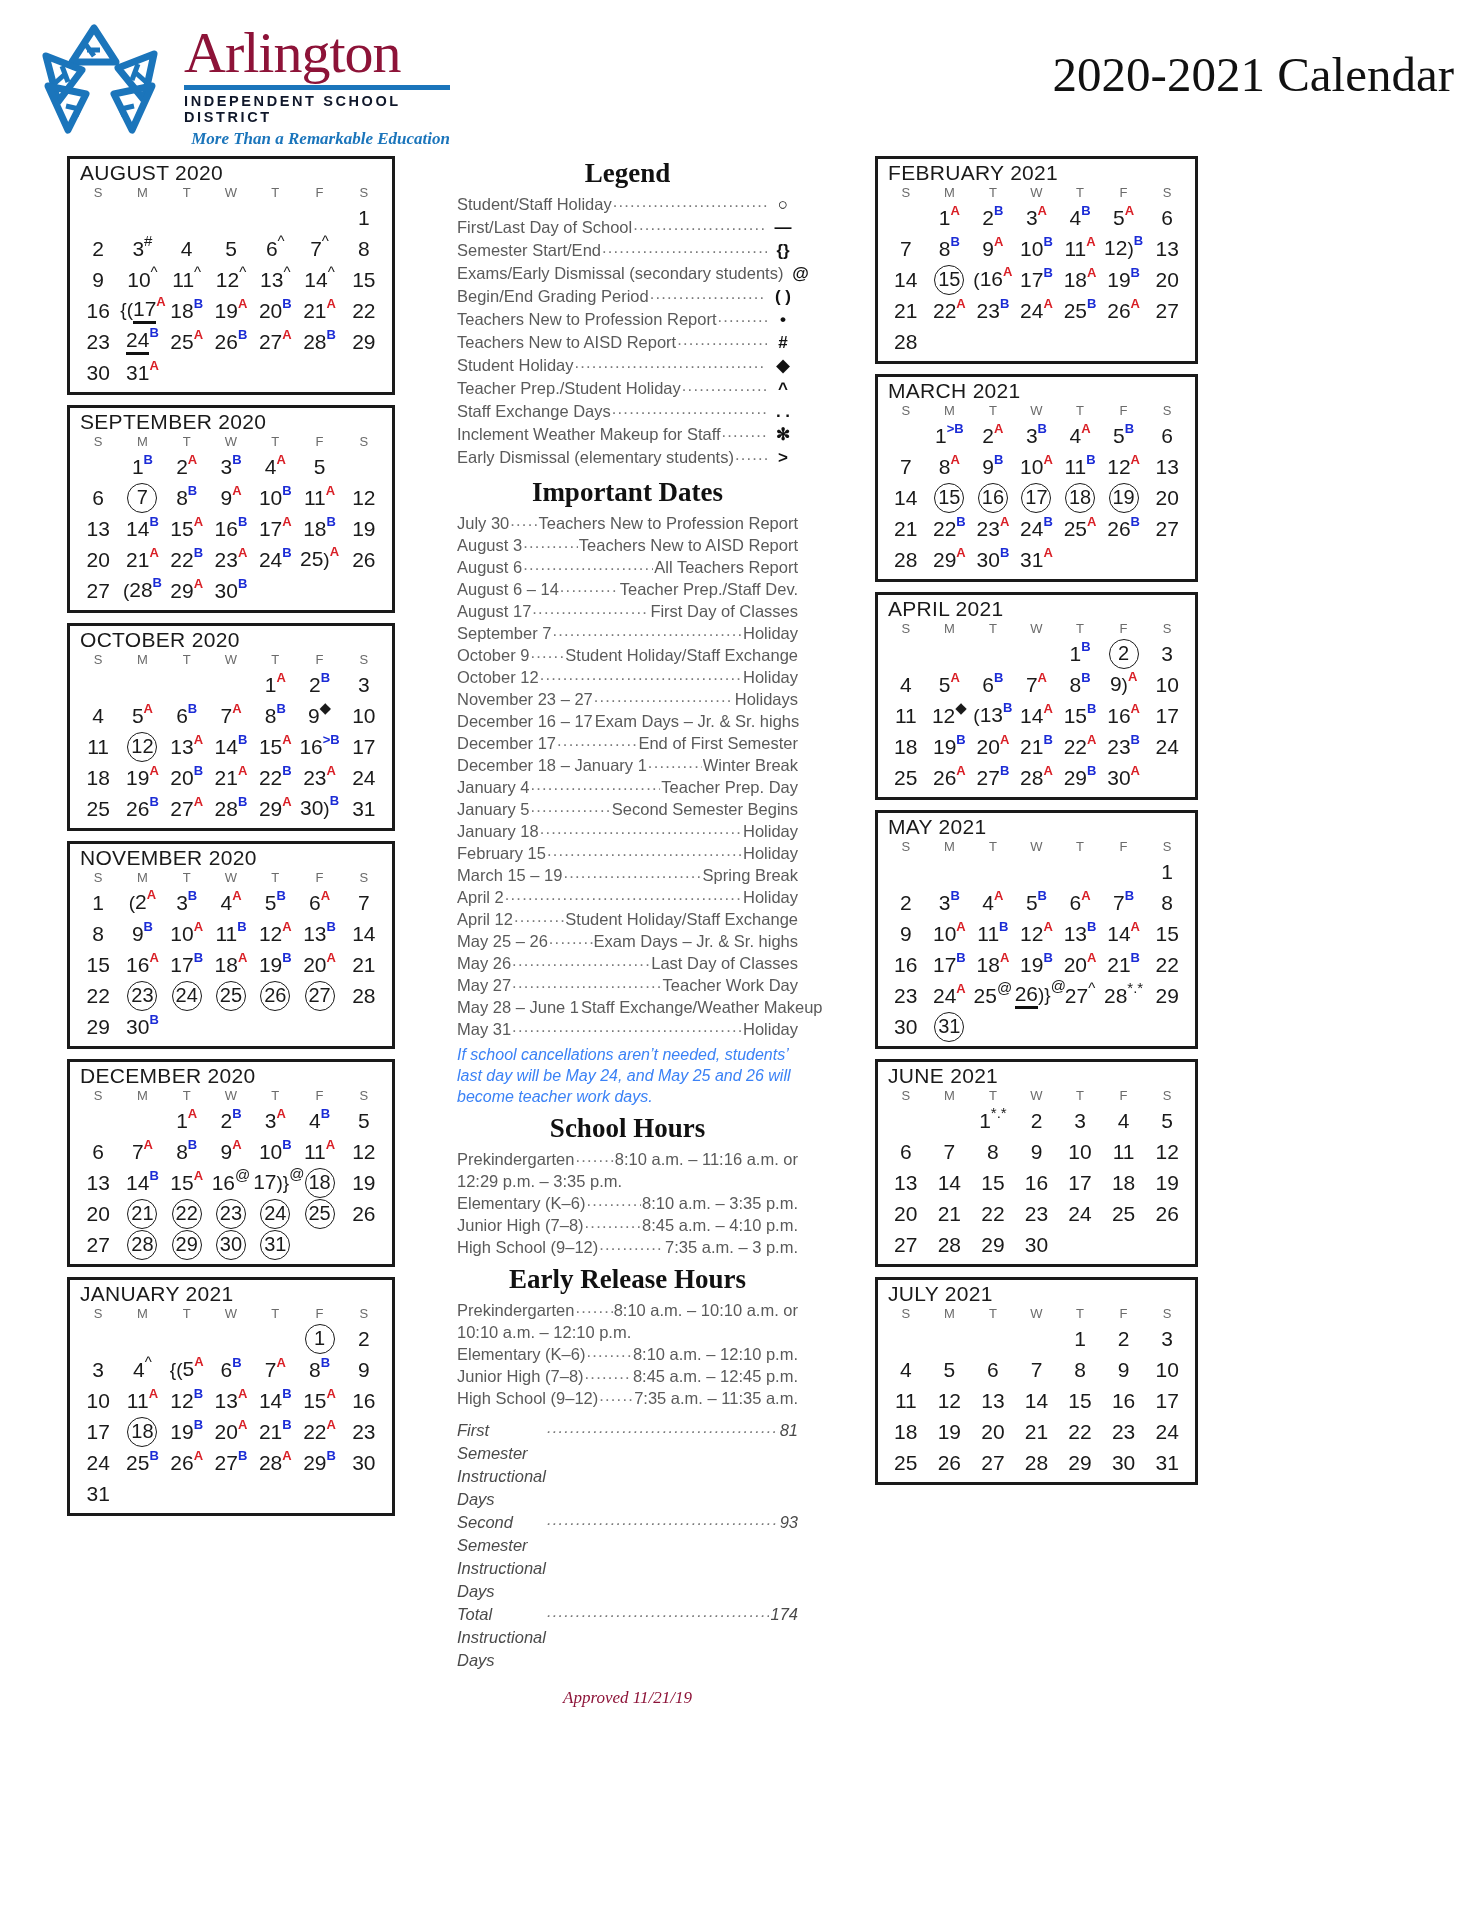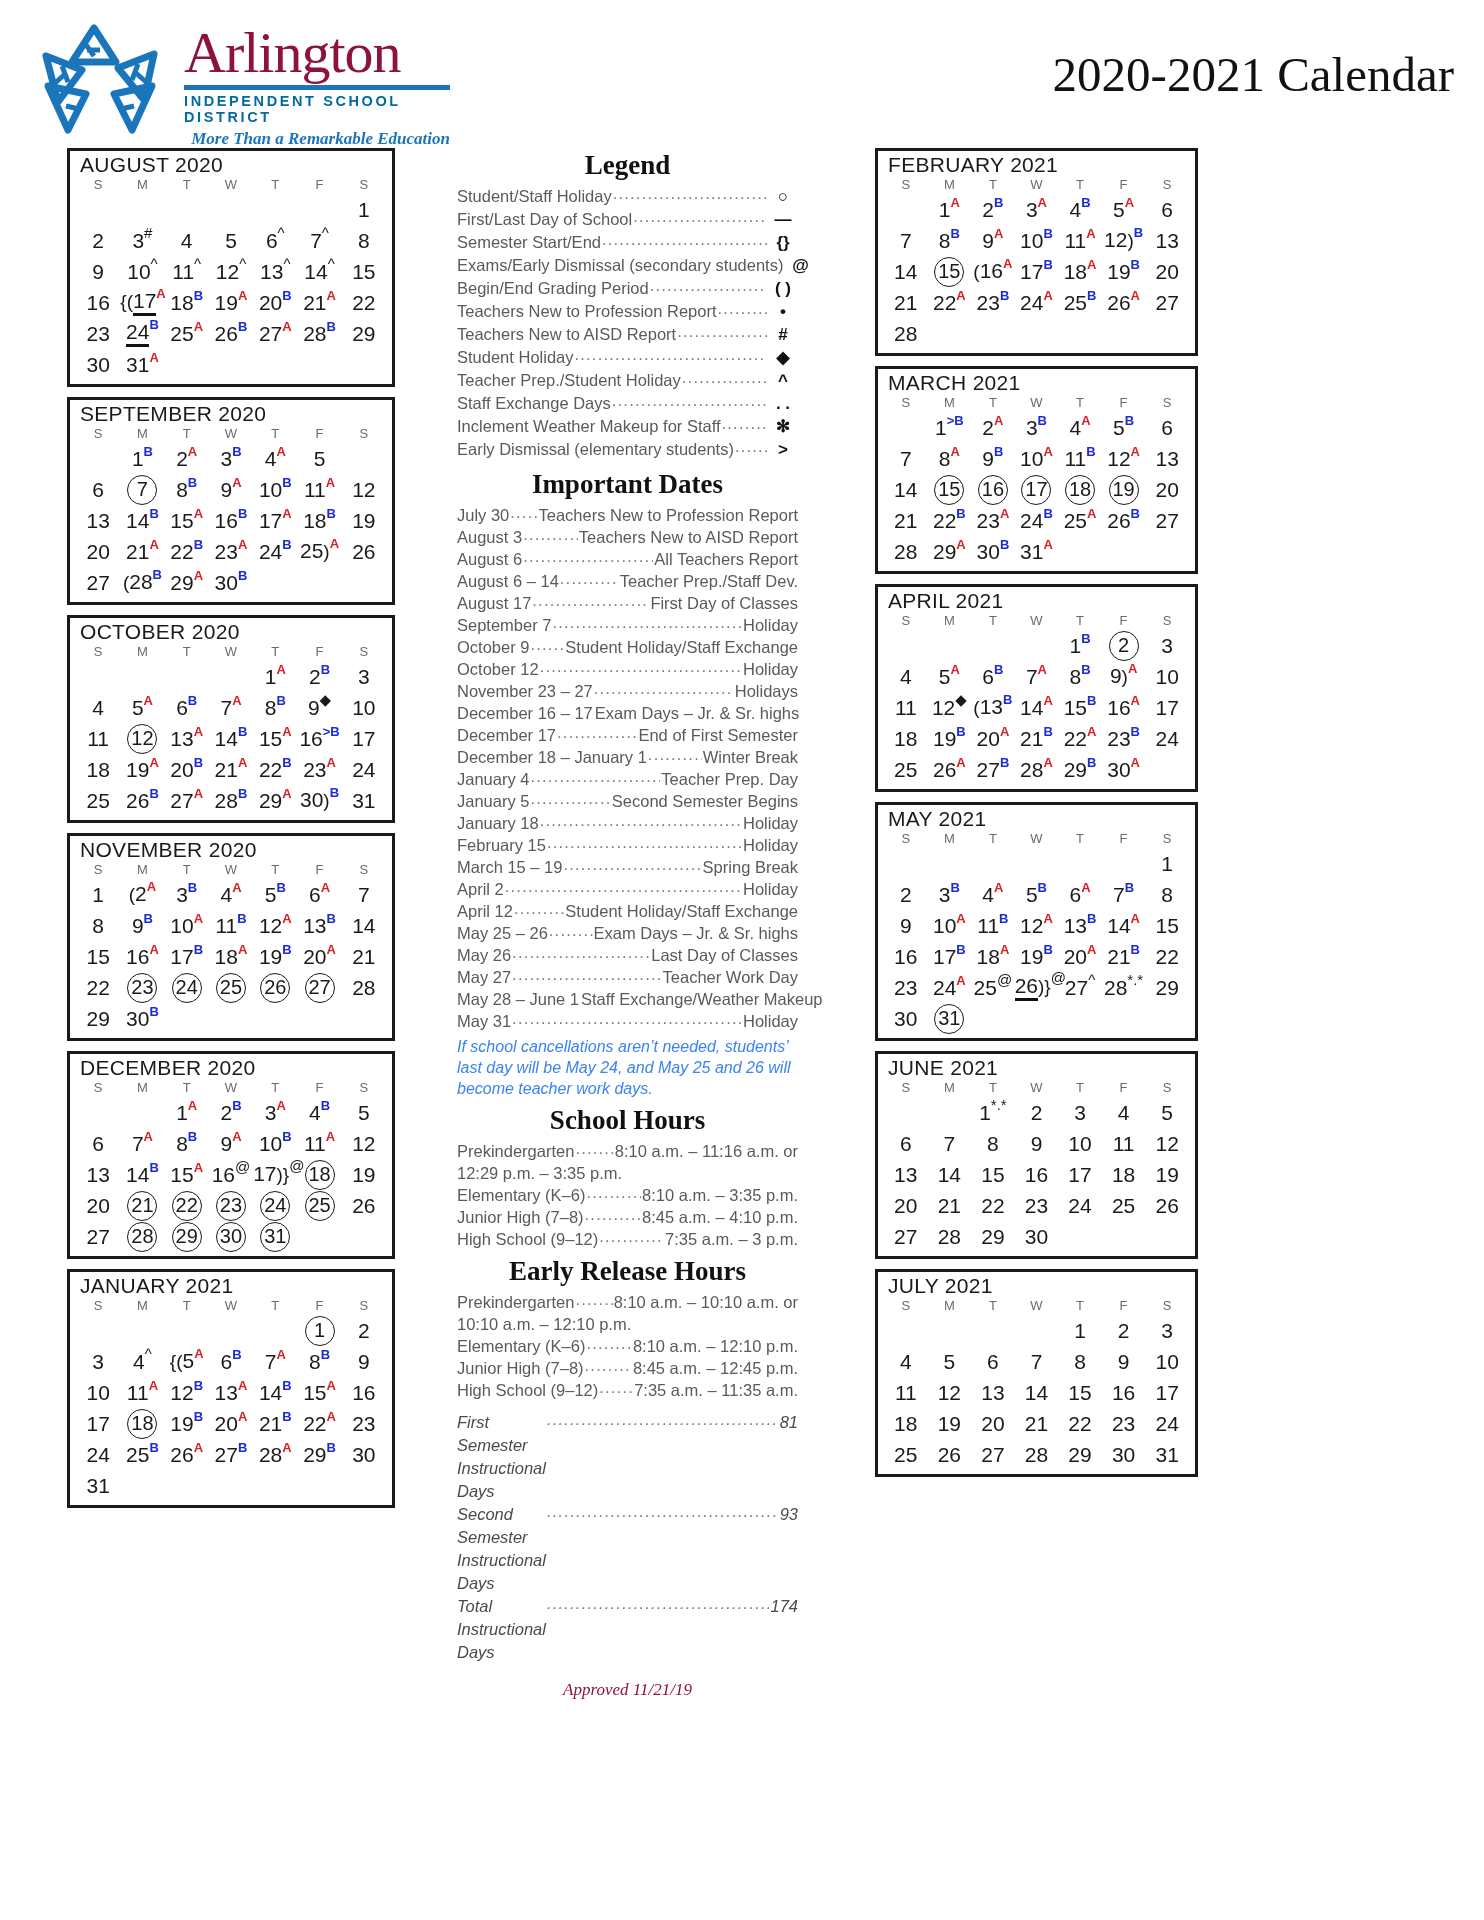--- a/index.html
+++ b/index.html
@@ -34,38 +34,38 @@
     font-size: 58px; line-height: 62px;
     color: #8d1338; font-weight: 400;
     letter-spacing: -1px;
   }
   #logo-rule {
     width: 266px; height: 5px; background: #1b75bb;
     margin-top: 1px;
   }
   #logo-isd {
     font-size: 14.5px; letter-spacing: 2.6px;
-    color: #0369a1; font-weight: 700;
+    color: #0f172a; font-weight: 700;
     margin-top: 3px;
   }
   #logo-tagline {
     font-family: "Liberation Serif", serif;
     font-style: italic; font-weight: 700;
     font-size: 17px; color: #1b75bb;
     margin-top: 4px; text-align: right; width: 266px;
   }
   #cal-title {
     position: absolute; right: 30px; top: 46px;
     font-family: "Liberation Serif", serif;
     font-size: 49px; color: #111111; letter-spacing: 0px;
     white-space: nowrap;
   }
 
   
-  .col { position: absolute; top: 148px; padding-left: 37px; }
+  .col { position: absolute; top: 156px; padding-left: 37px; }
   #col-left   { left: 30px;  width: 365px; }
   #col-mid    { left: 420px; width: 378px; }
   #col-right  { left: 818px; width: 360px; margin-left: 20px; }
 
   
   .month {
     border: 3px solid #1a1a1a;
     background: #fff;
     margin-bottom: 10px;
     padding: 2px 6px 4px 6px;

